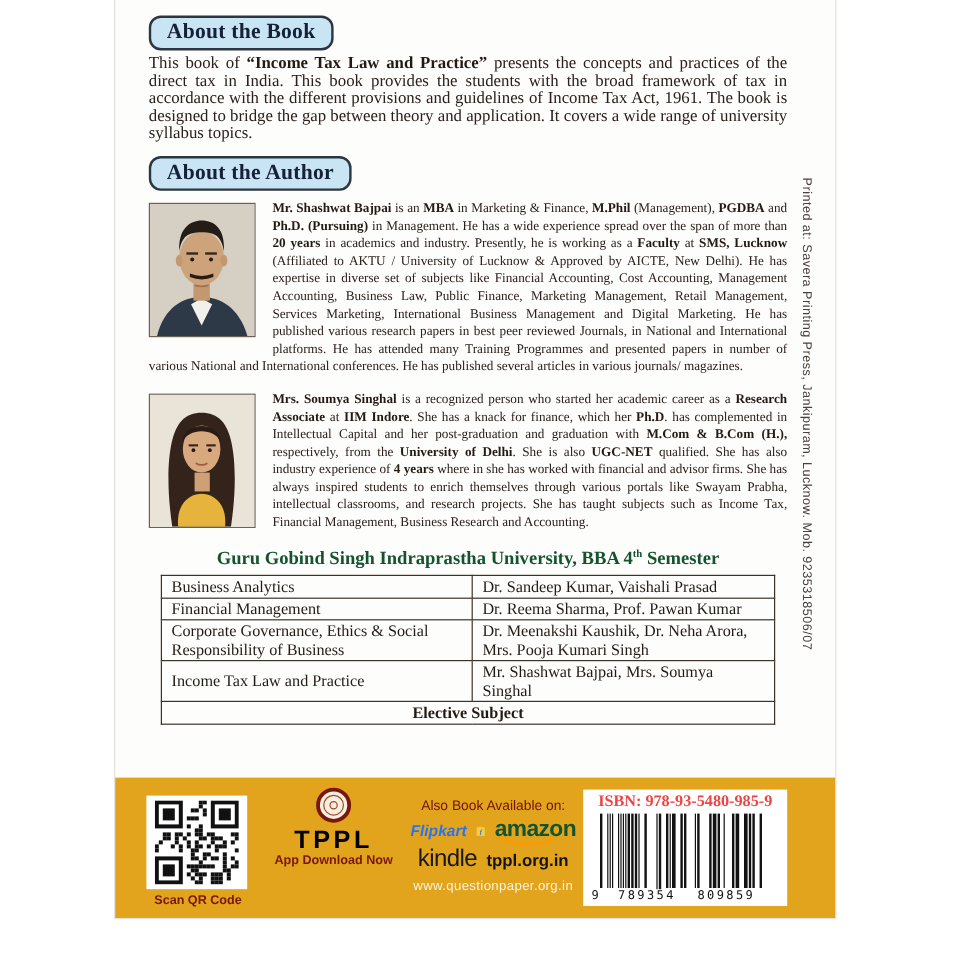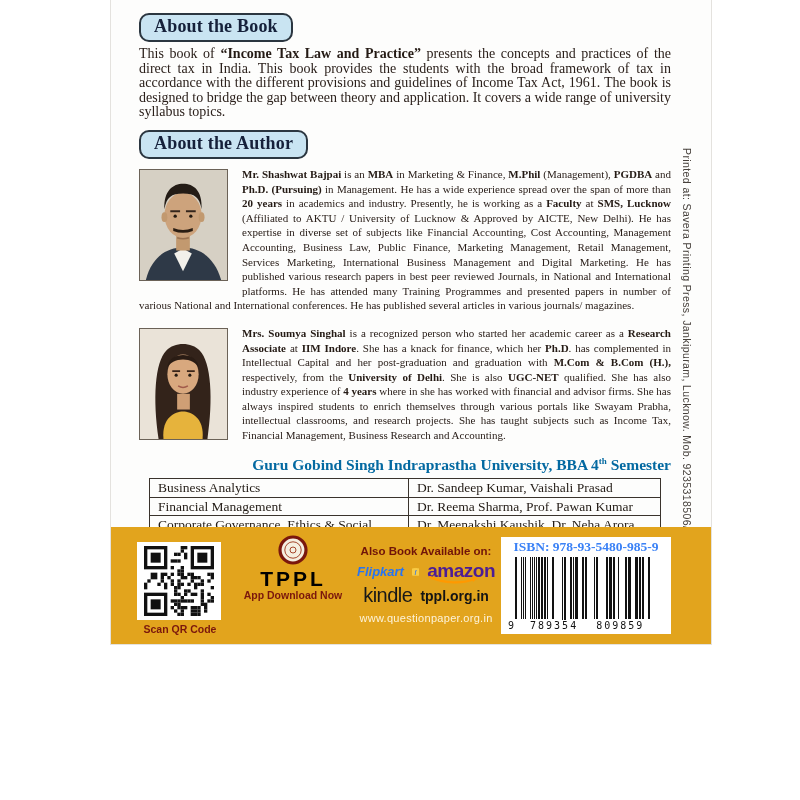--- a/index.html
+++ b/index.html
@@ -1,33 +1,33 @@
 <!DOCTYPE html>
 <html><head>
 <meta charset="utf-8">
 <style>
   html,body{margin:0;padding:0;background:#ffffff;}
   body{width:800px;height:800px;position:relative;overflow:hidden;
        font-family:"Liberation Serif",serif;-webkit-font-smoothing:antialiased;}
-  .page{position:absolute;left:111px;top:0;width:600px;height:644px;background:#fdfdfc;
+  .page{position:absolute;left:96px;top:0;width:600px;height:765px;background:#fdfdfc;
         box-shadow:0 0 0 1px #e4e2de;}
   .content{position:absolute;left:0;top:0;width:600px;height:683px;
            padding:0 40px 0 28px;box-sizing:border-box;overflow:hidden;}
   .badge{display:inline-block;background:#c9e4f2;border:2px solid #2b3640;border-radius:10px;
          padding:1px 13px 3px 13px;font-weight:bold;font-size:18px;color:#15203a;
          letter-spacing:.2px;}
   .badge-wrap1{margin:13px 0 5px 0;}
   .badge-wrap2{margin:0 0 8px 0;}
   .bodytext{font-size:14px;line-height:14.6px;color:#2b201b;text-align:justify;margin:4px 0 10px 0;}
   .bio{font-size:11px;line-height:14.6px;color:#2b201b;text-align:justify;margin:0 0 13px 0;}
   .bio b,.bodytext b{color:#241a14;}
   .photo{float:left;width:89px;height:112px;margin:2px 14px 3px 0;border:1px solid #6b6257;
          box-sizing:border-box;display:block;}
   .clear{clear:both;}
-  .tbl-title{font-size:15.5px;font-weight:bold;color:#0369a1;text-align:right;margin:12px 0 4px 0;}
+  .tbl-title{font-size:15.5px;font-weight:bold;color:#14532d;text-align:center;margin:12px 0 4px 0;}
   .tbl-title sup{font-size:9px;}
   table.uni{border-collapse:collapse;width:512px;margin:0 auto;font-size:13.5px;color:#221b15;
             border:1.5px solid #3a332c;}
   table.uni th,table.uni td{border:1px solid #3a332c;padding:1px 8px;line-height:15.5px;}
   table.uni th{text-align:center;font-size:14px;}
   .col-subj{width:52%;}
   .elective-cell{text-align:center;font-weight:bold;padding:1px 0;}
   .printer-note{position:absolute;left:570px;top:148px;height:440px;
                 writing-mode:vertical-rl;font-family:"Liberation Sans",sans-serif;
                 font-size:10.5px;letter-spacing:.4px;color:#47413c;white-space:nowrap;}
@@ -43,32 +43,32 @@
   .tppl-brand{font-size:21px;font-weight:bold;color:#000000;letter-spacing:3px;line-height:20px;}
   .tppl-tagline{font-size:10.5px;font-weight:bold;color:#7a170d;line-height:12px;}
   .gp-badge{margin:3px auto 0 auto;width:98px;height:30px;background:#101010;border-radius:6px;
             border:1px solid #4c4c4c;display:flex;align-items:center;padding:0 6px;
             box-sizing:border-box;gap:6px;}
   .gp-text{text-align:left;color:#ffffff;font-family:"Liberation Sans",sans-serif;}
   .gp-small{display:block;font-size:6.5px;letter-spacing:.5px;color:#e8e8e8;line-height:7px;}
   .gp-large{display:block;font-size:12.5px;font-weight:bold;line-height:13px;}
   .stores-block{position:absolute;left:246px;top:18px;width:138px;text-align:center;
                 font-family:"Liberation Sans",sans-serif;}
-  .stores-heading{font-size:11.5px;font-weight:bold;color:#701409;margin-bottom:5px;}
+  .stores-heading{font-size:11.5px;font-weight:normal;color:#701409;margin-bottom:5px;}
   .stores-row{display:flex;align-items:center;justify-content:center;gap:8px;}
   .flipkart-word{font-size:13px;font-weight:bold;font-style:italic;color:#2874f0;}
-  .amazon{position:relative;display:inline-block;font-size:19px;font-weight:bold;color:#4c1d95;
+  .amazon{position:relative;display:inline-block;font-size:19px;font-weight:bold;color:#14532d;
           letter-spacing:-.5px;line-height:18px;}
   .amazon svg{position:absolute;left:1px;bottom:-4px;}
   .kindle{font-size:20px;color:#181818;letter-spacing:-.5px;}
   .tppl-site{font-size:14px;font-weight:bold;color:#141414;}
   .website{font-size:11px;color:#fdf3da;margin-top:5px;letter-spacing:.3px;}
   .isbn-block{position:absolute;left:390px;top:10px;width:170px;height:97px;background:#ffffff;
               text-align:center;box-sizing:border-box;padding-top:1px;}
-  .isbn-label{font-size:13.5px;font-weight:bold;color:#3b82f6;line-height:17px;}
+  .isbn-label{font-size:13.5px;font-weight:bold;color:#ef4444;line-height:17px;}
   .barcode-wrap{position:relative;width:160px;height:76px;margin:0 auto;}
   .barcode-digits{position:absolute;left:0;bottom:0;width:100%;display:flex;
                   font-family:"DejaVu Sans Mono",monospace;font-size:10px;color:#111111;}
   .barcode-digits span{background:#ffffff;padding:0 2px;line-height:11px;}
   .d-left{margin-left:0;}
   .d-mid{margin-left:12px;letter-spacing:2px;}
   .d-right{margin-left:14px;letter-spacing:2px;}
 </style>
 </head>
 <body>

